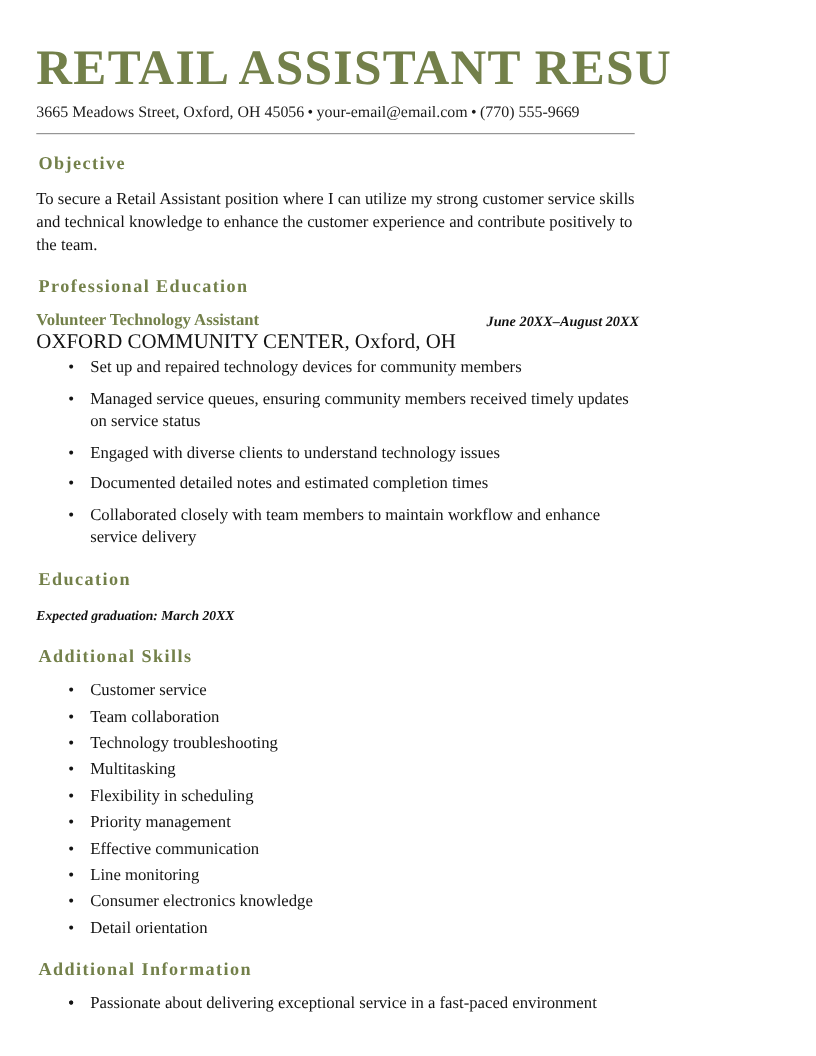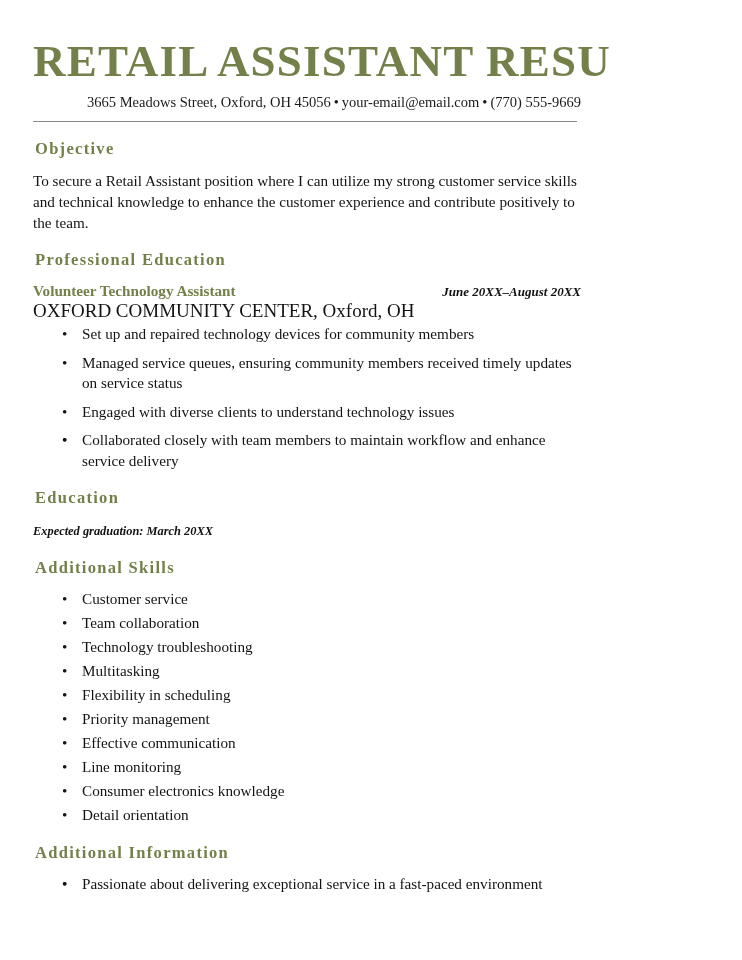--- a/index.html
+++ b/index.html
@@ -29,21 +29,21 @@
     font-family: "Liberation Serif", "DejaVu Serif", serif;
     font-weight: bold;
     font-size: 45px;
     line-height: 50px;
     letter-spacing: 1.2px;
     margin: 0;
     padding: 0 0 2px 0;
     white-space: nowrap;
   }
   .contact-line {
-    text-align: right;
+    text-align: left;
     font-size: 14.5px;
     line-height: 20px;
     color: #1a1a1a;
     margin: 4px 0 0 0;
     white-space: nowrap;
   }
   .contact-sep {
     padding: 0 3px;
   }
   .header-rule {
@@ -195,20 +195,21 @@
           <li>
             <span class="dot">•</span>
             <span>Managed service queues, ensuring community members received timely updates on service status</span>
           </li>
           <li>
             <span class="dot">•</span>
             <span>Engaged with diverse clients to understand technology issues</span>
           </li>
           <li>
             <span class="dot">•</span>
+            <span>Documented detailed notes and estimated completion times</span>
           </li>
           <li>
             <span class="dot">•</span>
             <span>Collaborated closely with team members to maintain workflow and enhance service delivery</span>
           </li>
         </ul>
       </div>
     </section>
 
     <section class="section">

